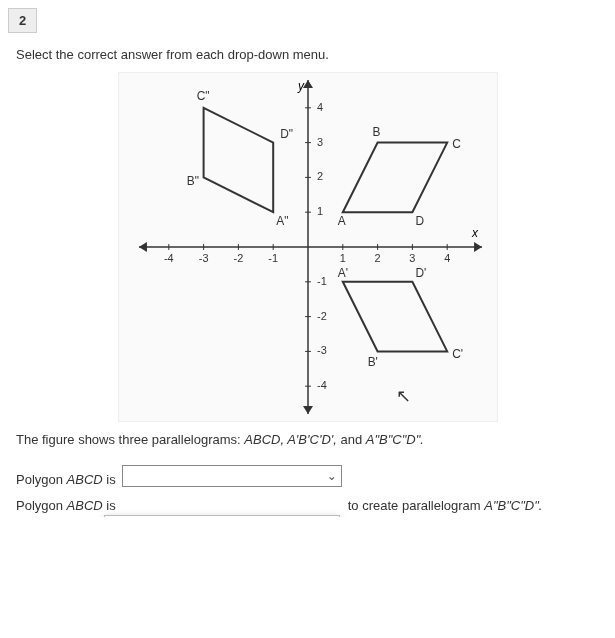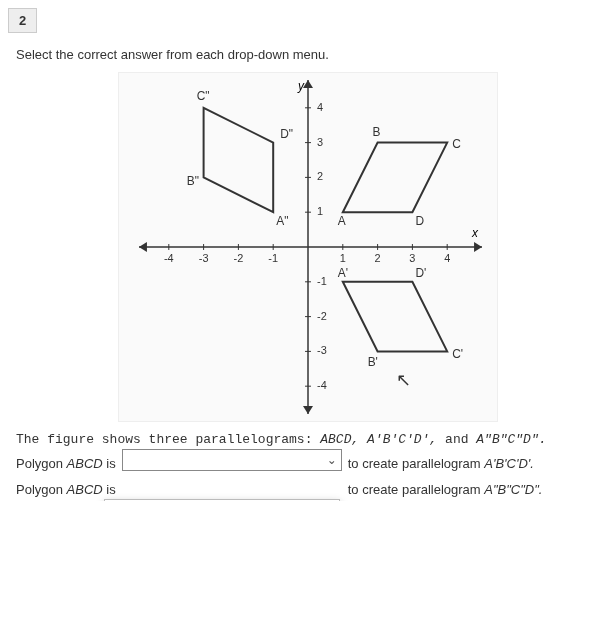--- a/index.html
+++ b/index.html
@@ -1,21 +1,21 @@
 <!DOCTYPE html>
 <html><head>
   <meta charset="utf-8">
   <style>
     * { box-sizing: border-box; margin: 0; padding: 0; }
     body { font-family: Arial, sans-serif; font-size: 13px; color: #333; background: #fff; width: 615px; }
     .qnum { display: inline-block; background: #eee; border: 1px solid #ccc; padding: 4px 10px; margin: 8px 0 8px 8px; font-weight: bold; }
     .instruction { margin: 6px 8px 10px 16px; }
     .figure-wrap { display: flex; justify-content: center; margin-bottom: 10px; }
     .figure { background: #fafafa; border: 1px solid #eee; }
-    .desc { margin: 8px 16px 2px 16px; font-family: Liberation Mono, monospace; }
+    .desc { margin: 8px 16px 18px 16px; }
     .qarea { margin: 0 16px; position: relative; }
     .line { display: flex; align-items: flex-end; margin-bottom: 4px; }
     .line .label { white-space: nowrap; }
     .blank1 { flex: 0 0 220px; height: 22px; border: 1px solid #888; background: #fff; margin: 0 6px; display: flex; align-items: center; justify-content: flex-end; padding-right: 4px; cursor: pointer; }
     .blank1 .chev { font-size: 12px; color: #555; }
     .spacer-blank { flex: 0 0 220px; height: 22px; margin: 0 6px; }
     .tail { white-space: nowrap; }
     .dropdown { position: absolute; left: 88px; top: 50px; width: 236px; background: #fff; border: 1px solid #bbb; box-shadow: 0 3px 8px rgba(0,0,0,0.25); }
     .dropdown .opt { padding: 7px 10px; font-size: 12px; color: #333; cursor: pointer; }
     .buttons { position: absolute; left: 340px; top: 52px; display: flex; gap: 12px; }
@@ -116,21 +116,20 @@
 <div class="desc">
   <span>The figure shows three parallelograms: </span><em>ABCD, A'B'C'D', </em><span>and </span><em>A"B"C"D".</em>
 </div>
 
 <div class="qarea">
   <div class="line">
     <span class="label"><span>Polygon </span><em>ABCD</em><span> is</span></span>
     <div class="blank1">
       <span class="chev">⌄</span>
     </div>
-    <span class="tail"><span> to create parallelogram </span><em>A'B'C'D'.</em></span>
   </div>
   <div class="line">
     <span class="label"><span>Polygon </span><em>ABCD</em><span> is</span></span>
     <div class="spacer-blank"></div>
     <span class="tail"><span> to create parallelogram </span><em>A"B"C"D".</em></span>
   </div>
 
   <div class="buttons">
     <button class="btn btn-reset">Reset</button>
     <button class="btn btn-next">Next</button>

